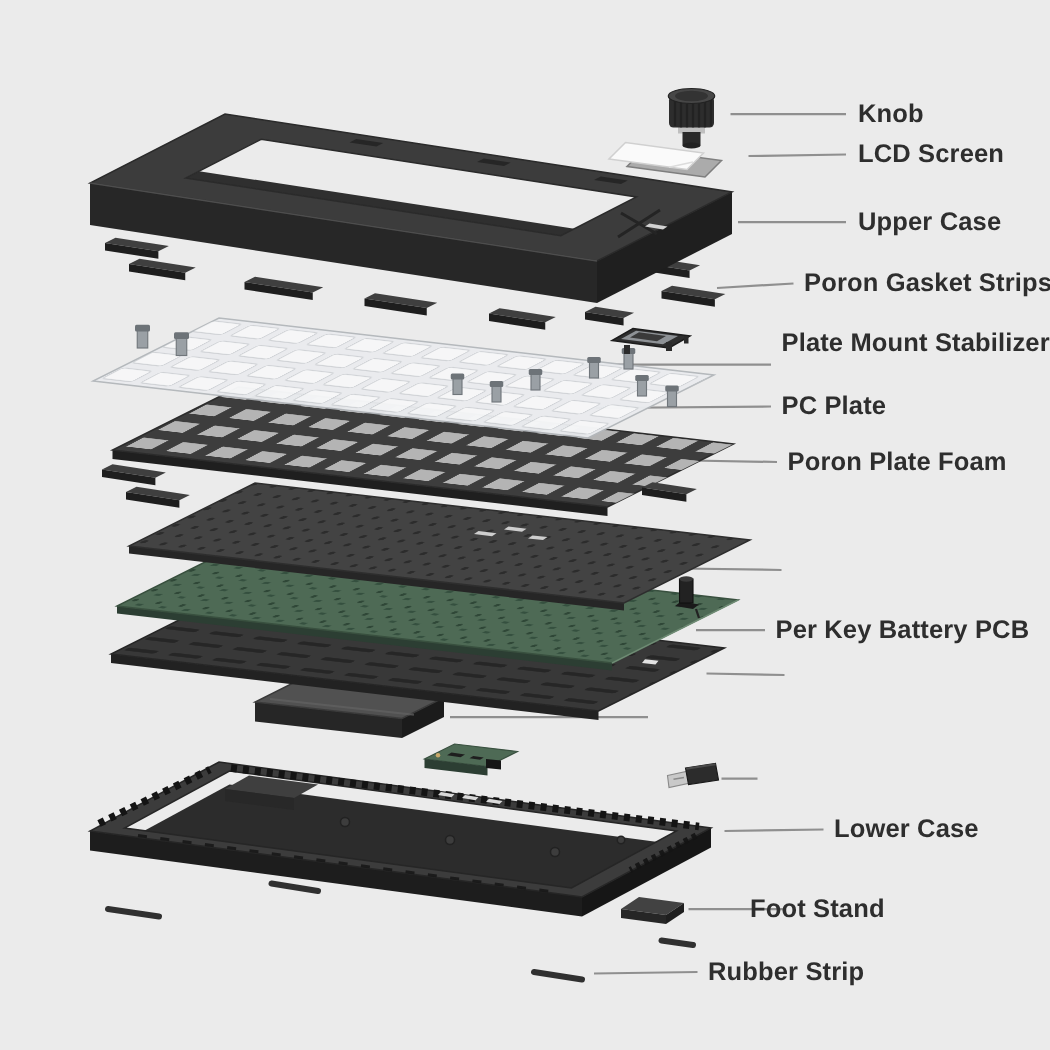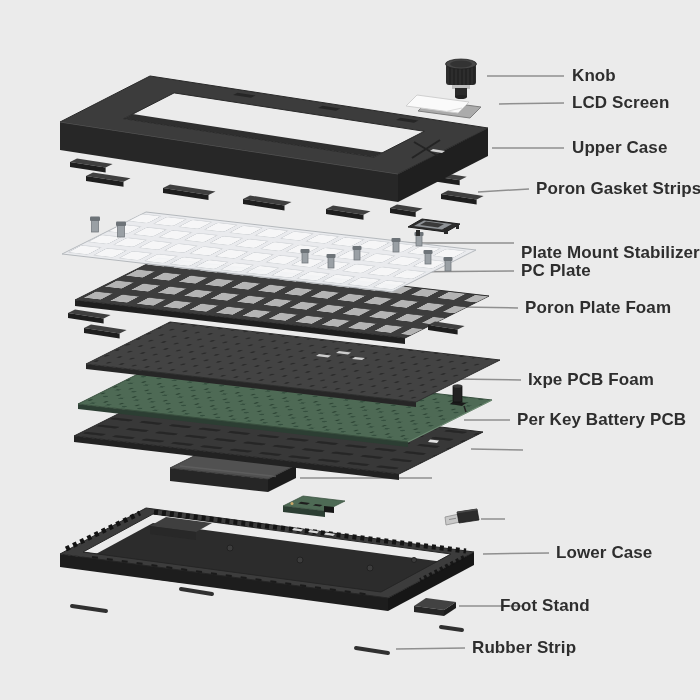--- a/index.html
+++ b/index.html
@@ -269,21 +269,20 @@
     </g>
     <ellipse cx="461" cy="64" rx="15.5" ry="5" fill="#474747" stroke="#222222" stroke-width="0.75"></ellipse>
     <ellipse cx="461" cy="64" rx="11" ry="3.5" fill="#333333"></ellipse>
   </g>
 </svg>
 
   <div class="label" style="left:572px;top:76px">Knob</div>
   <div class="label" style="left:572px;top:103px">LCD Screen</div>
   <div class="label" style="left:572px;top:148px">Upper Case</div>
   <div class="label" style="left:536px;top:189px">Poron Gasket Strips</div>
-  <div class="label" style="left:521px;top:253px">Plate Mount Stabilizer</div>
+  <div class="label" style="left:521px;top:229px">Plate Mount Stabilizer</div>
   <div class="label" style="left:521px;top:271px">PC Plate</div>
   <div class="label" style="left:525px;top:308px">Poron Plate Foam</div>
-  <div class="label" style="left:528px;top:380px">Ixpe PCB Foam</div>
   <div class="label" style="left:517px;top:420px">Per Key Battery PCB</div>
   <div class="label" style="left:556px;top:553px">Lower Case</div>
   <div class="label" style="left:500px;top:606px">Foot Stand</div>
   <div class="label" style="left:472px;top:648px">Rubber Strip</div>
 </div>
 
 </body></html>

